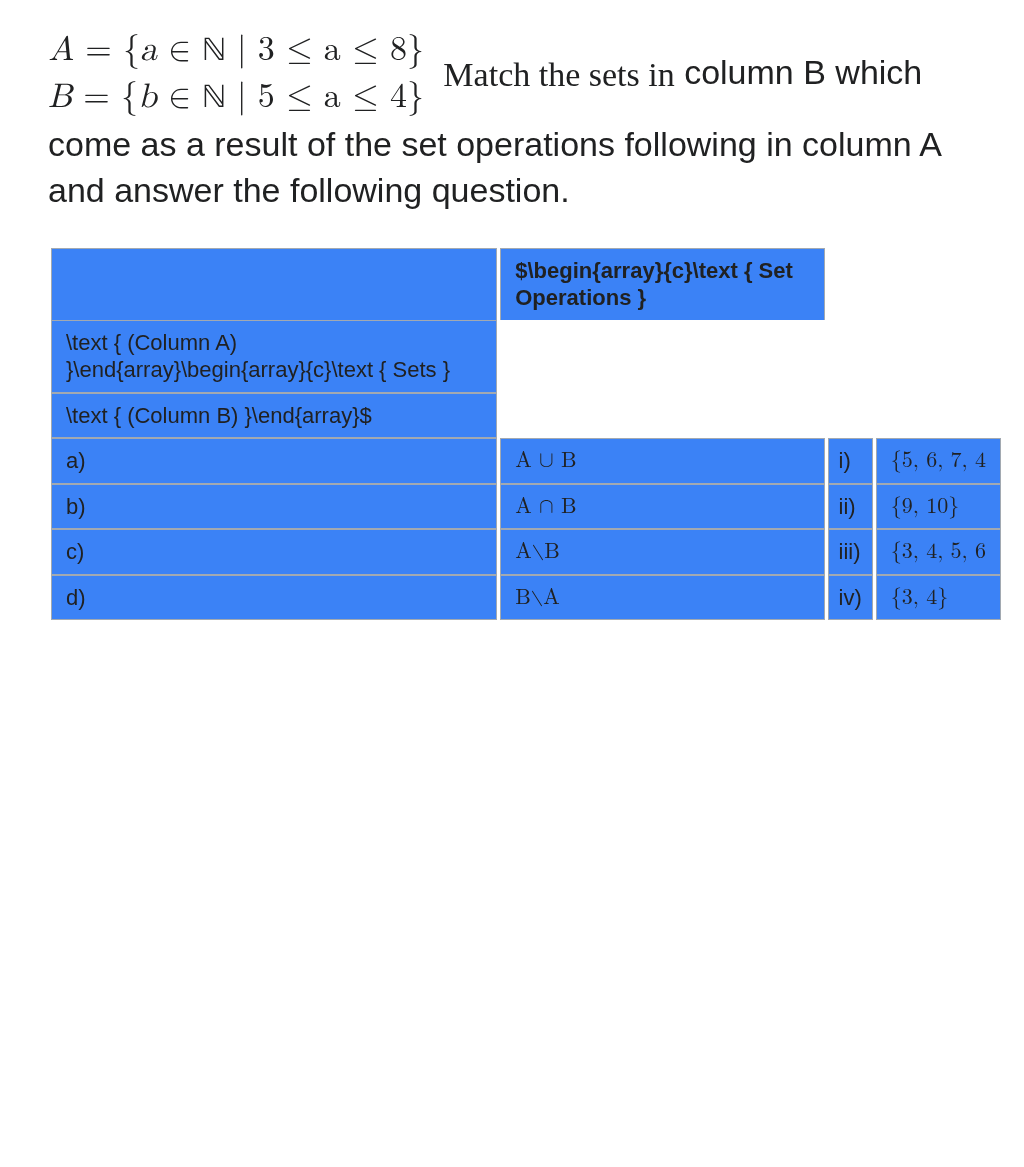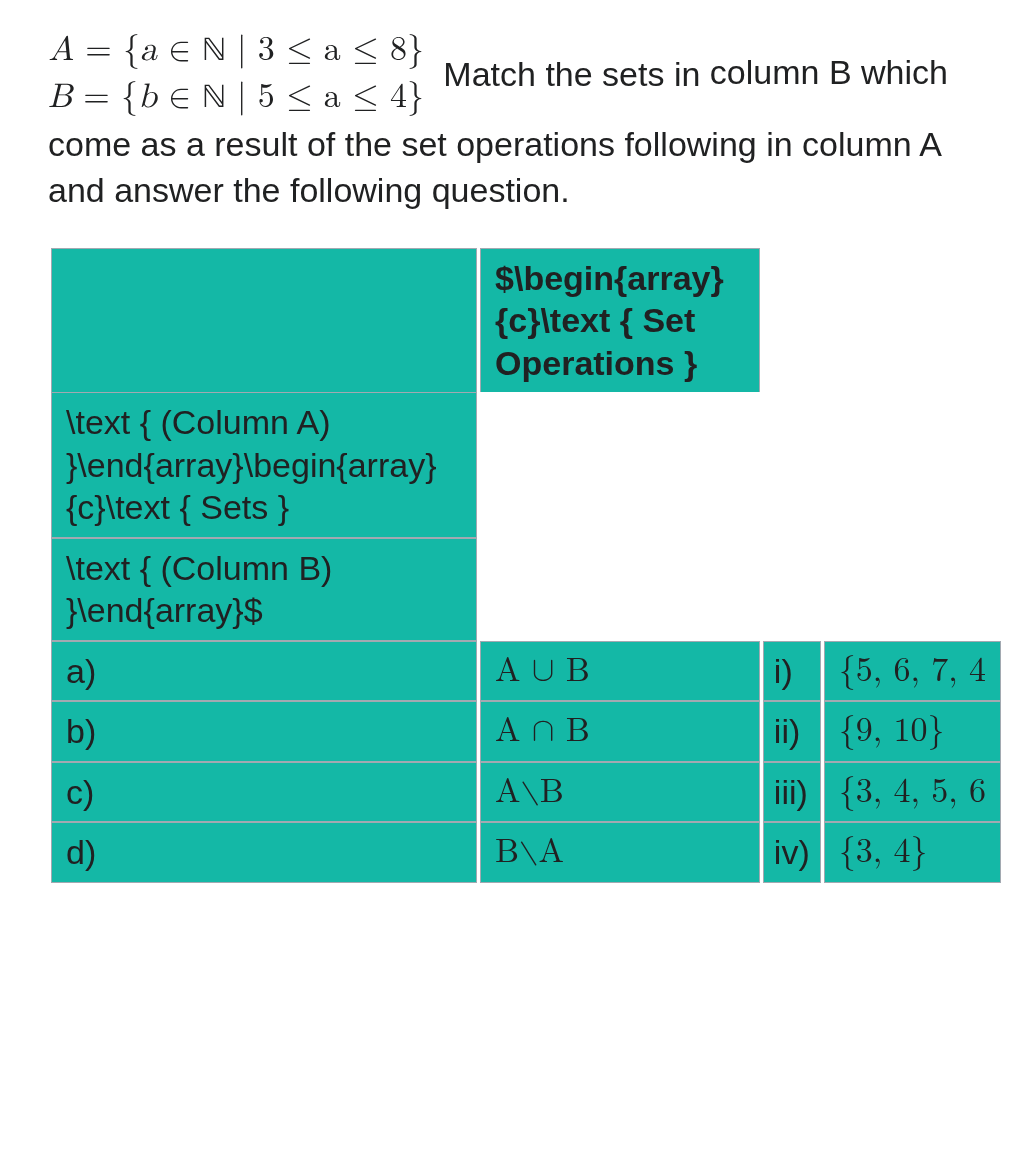--- a/index.html
+++ b/index.html
@@ -27,35 +27,36 @@
     padding-right: 10px;
   }
   .set-defs .line {
     display: block;
     white-space: nowrap;
     text-align: right;
   }
   .match-text {
     display: inline;
     vertical-align: middle;
+    font-family: Liberation Serif, serif;
   }
 
   .table-wrap {
     margin-top: 34px;
     overflow: hidden;
   }
   table {
     border-collapse: separate;
     border-spacing: 3px 0;
   }
   td {
     border: 1px solid #a2a9b1;
     padding: 8px 14px;
-    background: #14b8a6;
-    font-size: 34px;
+    background: #3b82f6;
+    font-size: 22px;
     vertical-align: middle;
     line-height: 1.25;
   }
   td.bold { font-weight: bold; }
   td.small-pad { padding: 8px 10px; }
   td.nowrap { white-space: nowrap; margin-left: 12px; }
   .hdr-inner {
     display: inline-block;
   }
 </style>

